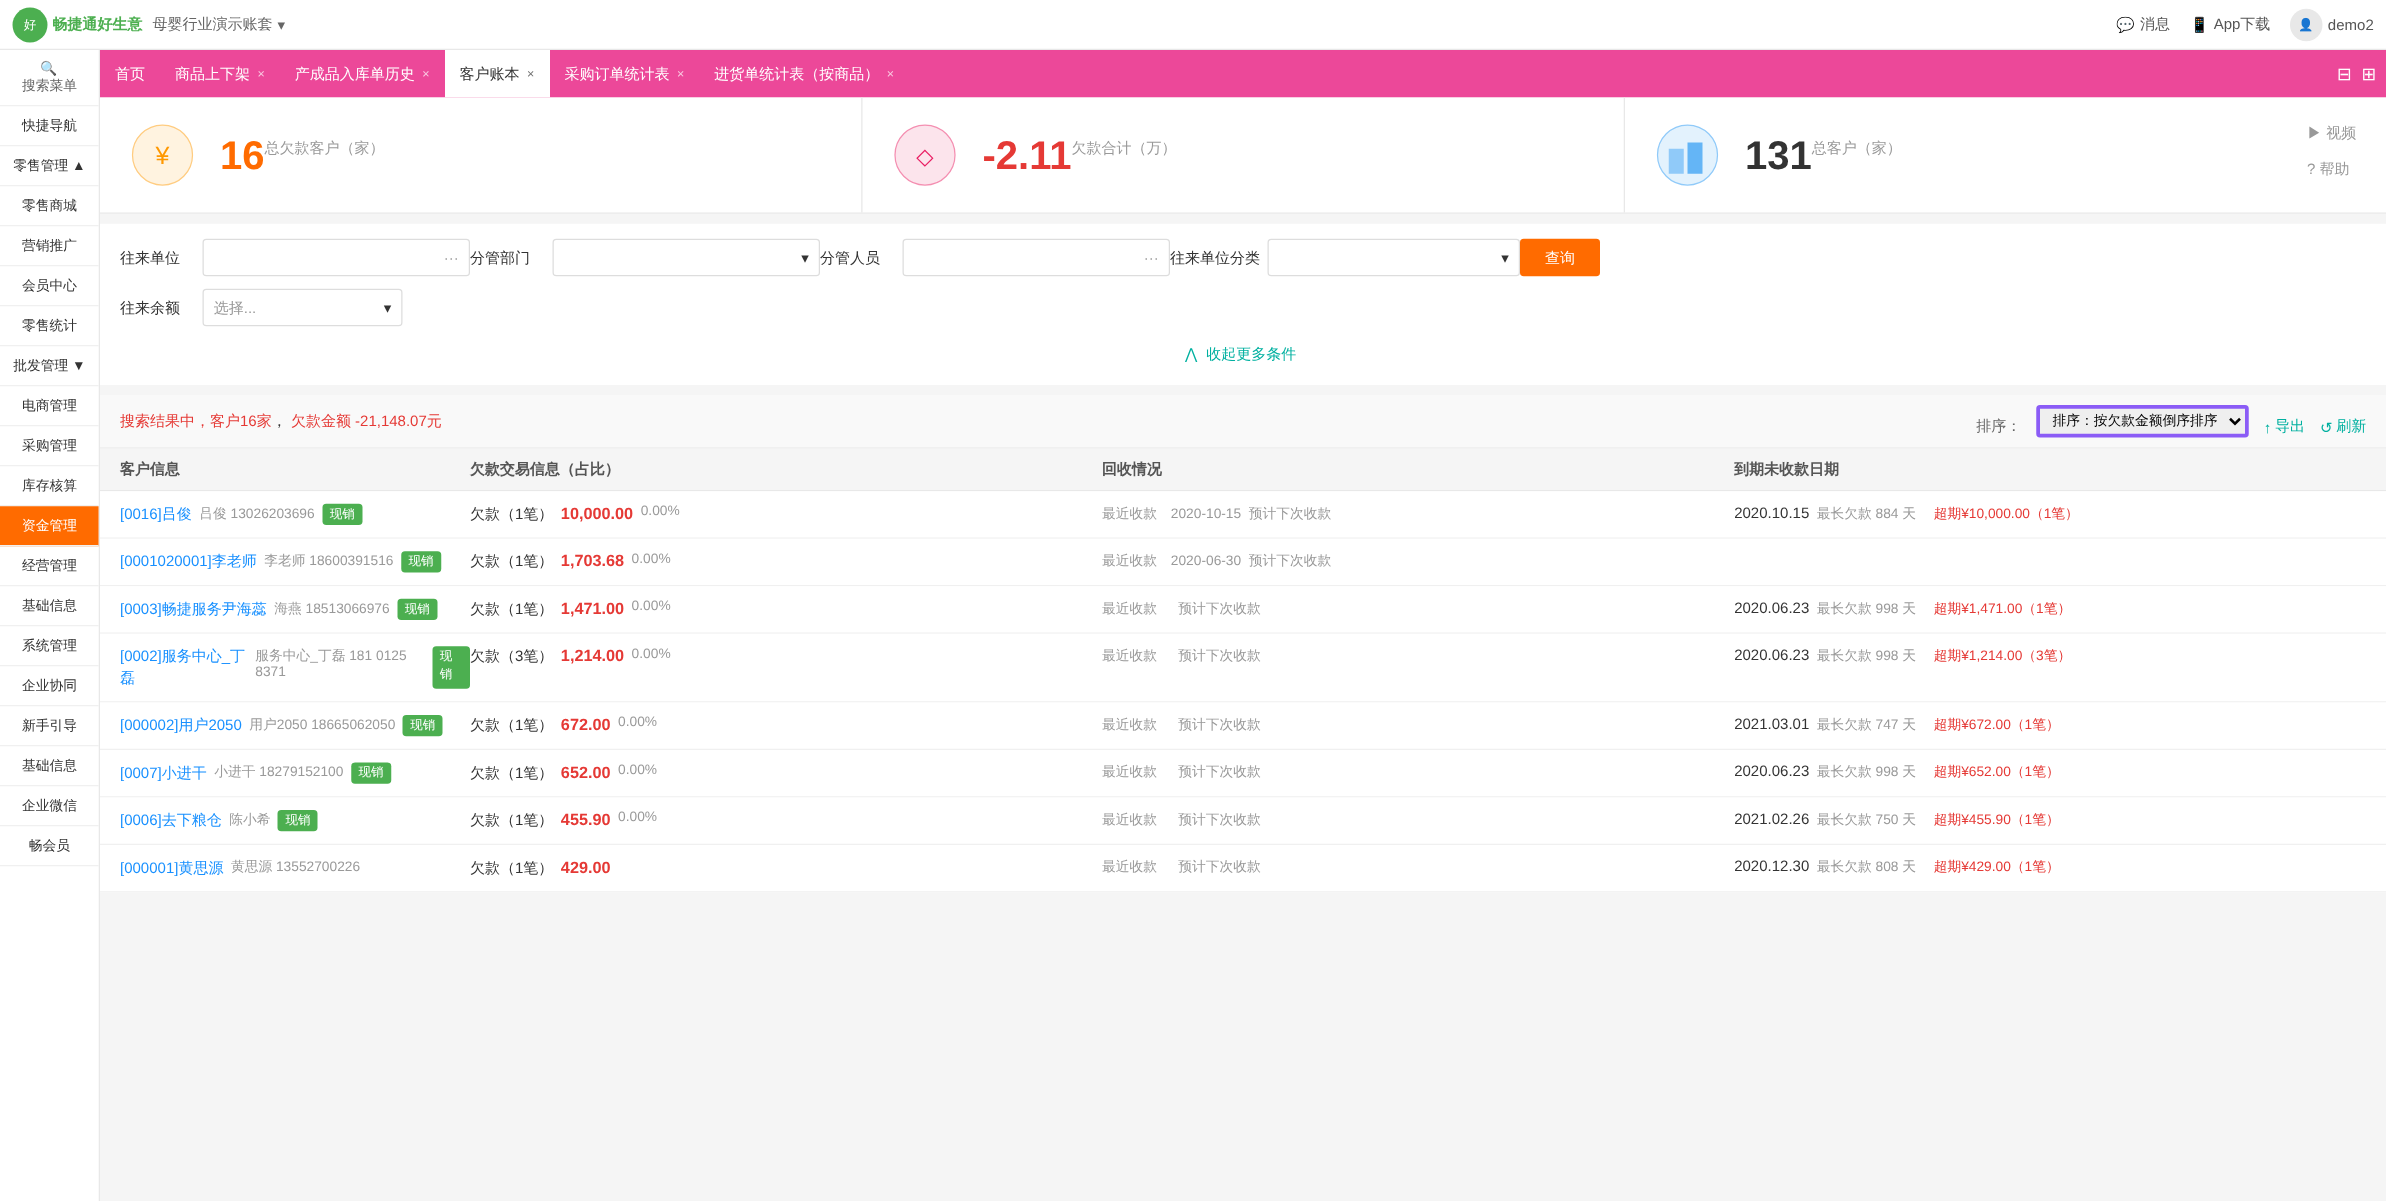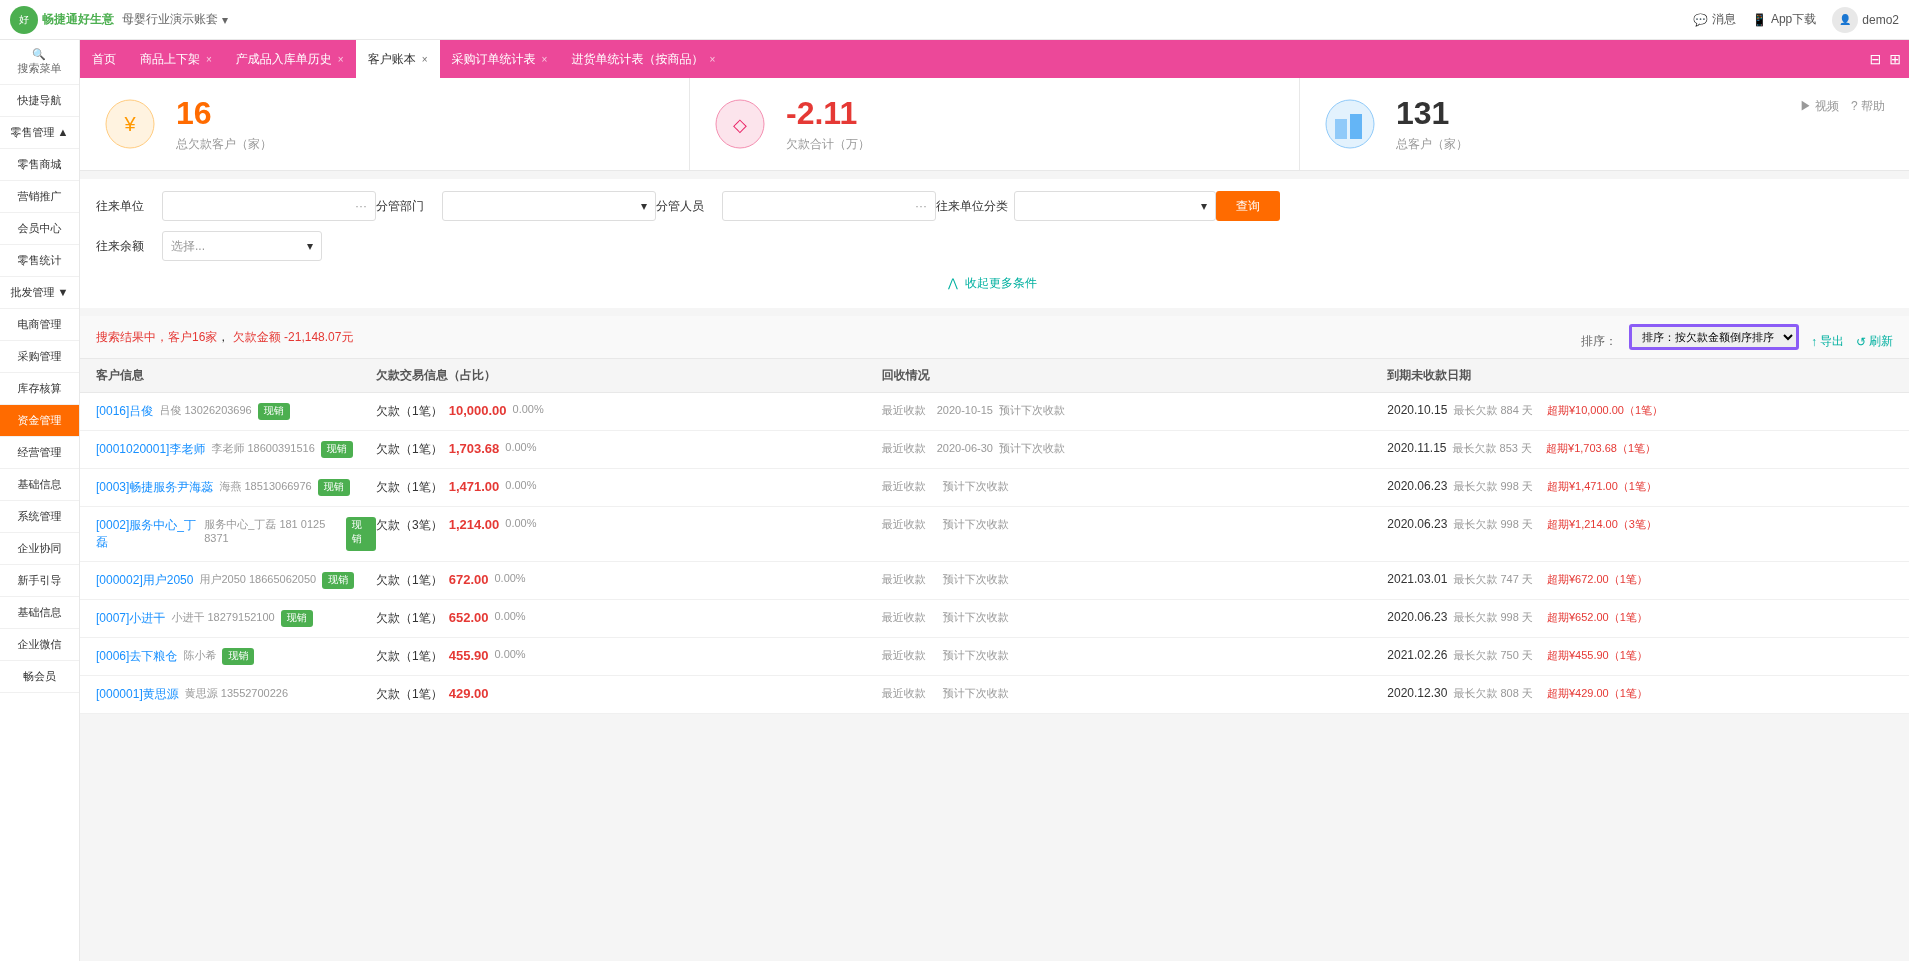--- a/index.html
+++ b/index.html
@@ -33,26 +33,26 @@
 
     
     .main-content { flex: 1; overflow-y: auto; overflow-x: hidden; }
 
     
     .stats-bar { display: flex; background: #fff; border-bottom: 1px solid #e8e8e8; margin-bottom: 8px; }
     .stat-card { flex: 1; display: flex; align-items: center; padding: 16px 20px; border-right: 1px solid #e8e8e8; }
     .stat-card:last-child { border-right: none; }
     .stat-icon { width: 60px; height: 60px; margin-right: 16px; display: flex; align-items: center; justify-content: center; }
     .stat-icon svg { width: 50px; height: 50px; }
-    .stat-info { display: flex; flex-direction: column; }
+    .stat-info { display: flex; }
     .stat-number { font-size: 32px; font-weight: bold; }
     .stat-number.red { color: #e53935; }
     .stat-number.green { color: #ff6b00; }
     .stat-label { font-size: 12px; color: #999; margin-top: 4px; }
-    .stat-help { margin-left: auto; display: flex; gap: 12px; font-size: 12px; color: #999; align-self: flex-start; padding: 4px; }
+    .stat-help { margin-left: auto; display: flex; gap: 12px; font-size: 12px; color: #999; align-self: flex-start; padding: 4px; flex-direction: column; }
 
     
     .filters-section { background: #fff; padding: 12px 16px; margin-bottom: 8px; }
     .filter-row { display: flex; align-items: center; margin-bottom: 10px; flex-wrap: wrap; }
     .filter-item { display: flex; align-items: center; gap: 6px; flex: 1; min-width: 200px; max-width: 280px; }
     .filter-label { font-size: 12px; color: #333; white-space: nowrap; min-width: 60px; }
     .filter-input { flex: 1; height: 30px; border: 1px solid #ddd; border-radius: 3px; padding: 0 8px; font-size: 12px; color: #333; background: #fff; }
     .filter-input.with-arrow { display: flex; align-items: center; justify-content: space-between; cursor: pointer; }
     .search-btn { background: #ff6b00; color: #fff; border: none; padding: 6px 20px; border-radius: 3px; cursor: pointer; font-size: 12px; height: 30px; }
     .collapse-row { text-align: center; padding: 4px; cursor: pointer; color: #00b0a0; font-size: 12px; }
@@ -368,24 +368,20 @@
     </div>
     <div class="cell">
       <span class="debt-count">欠款（1笔）</span>
       <span class="debt-amount">1,703.68</span>
       <span class="debt-percent">0.00%</span>
     </div>
     <div class="cell">
       <span class="recent-label">最近收款　2020-06-30</span>
       <span class="next-label">预计下次收款</span>
     </div>
-    <div class="cell">
-      <span class="overdue-date">2020.11.15</span>
-      <span class="overdue-days">最长欠款 853 天 　<span class="overdue-amount">超期¥1,703.68（1笔）</span></span>
-    </div>
   </div>
           <div class="table-row">
     <div class="cell">
       <span class="customer-name">[0003]畅捷服务尹海蕊</span>
       <span class="customer-phone">海燕  18513066976</span>
       <span class="badge xian">现销</span>
     </div>
     <div class="cell">
       <span class="debt-count">欠款（1笔）</span>
       <span class="debt-amount">1,471.00</span>

